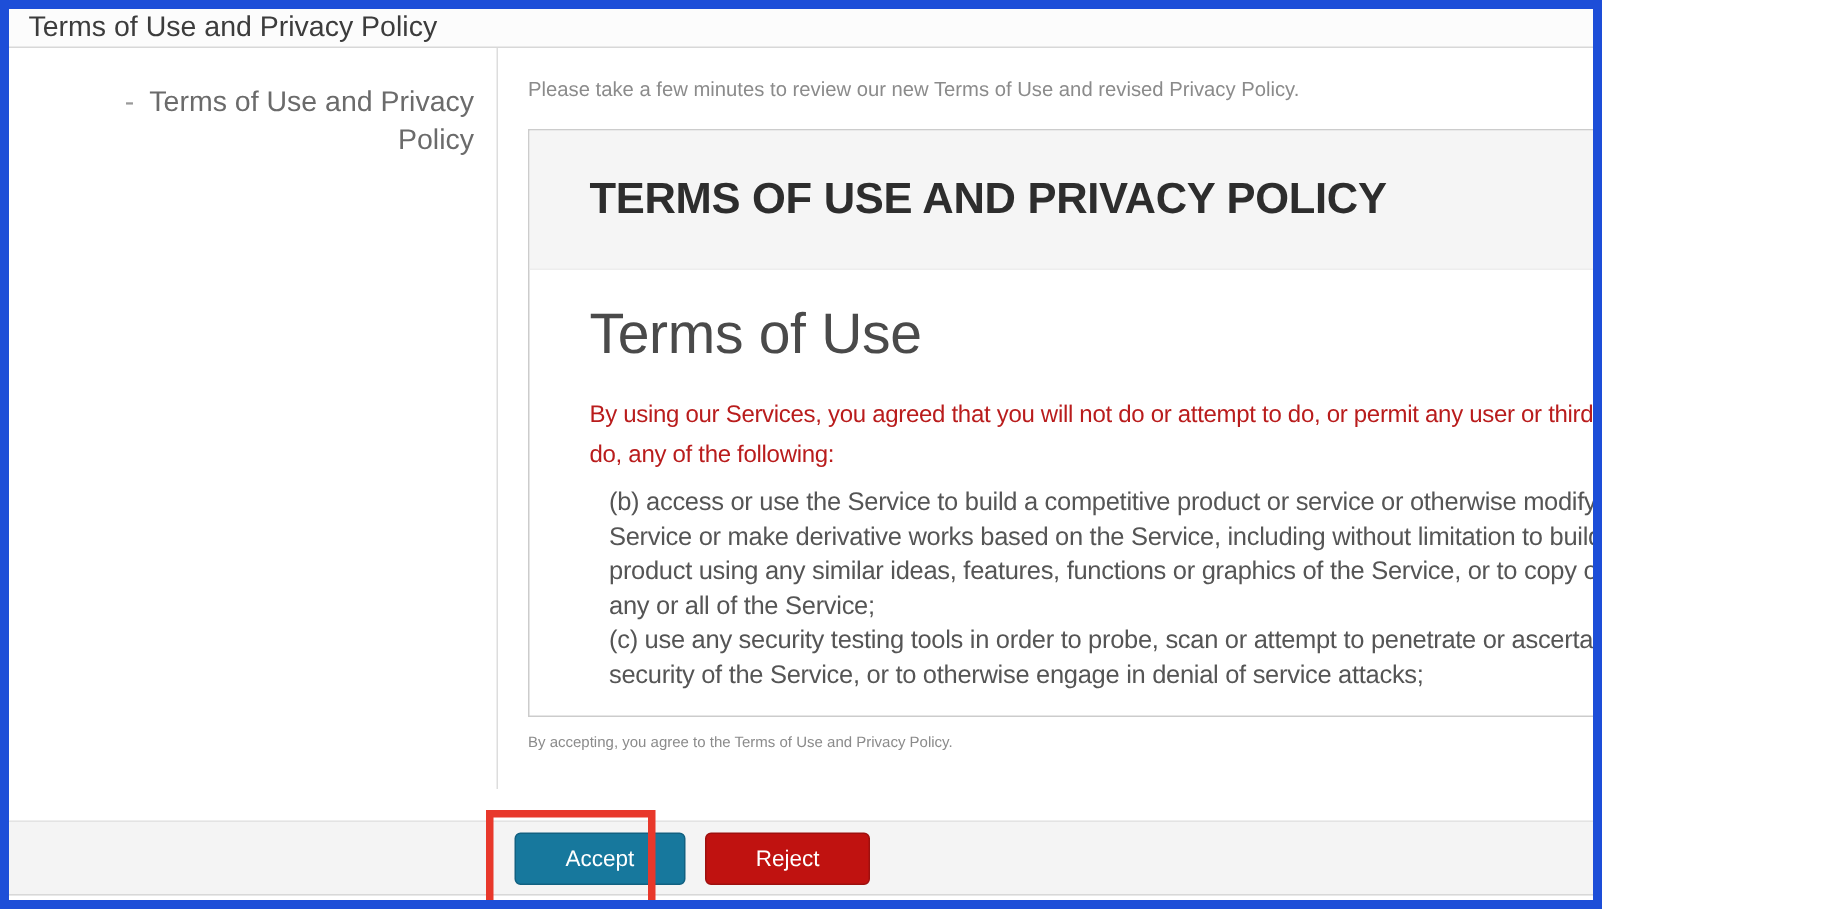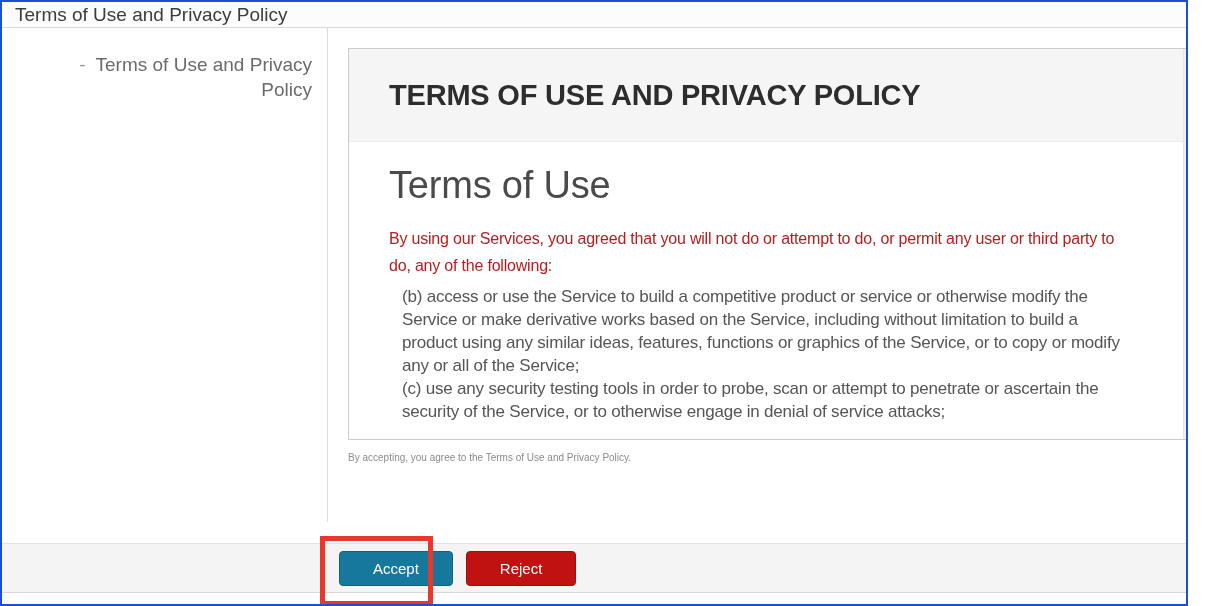--- a/index.html
+++ b/index.html
@@ -1,21 +1,21 @@
 <!DOCTYPE html>
 <html><head>
 <meta charset="utf-8">
 <style>
   * { margin:0; padding:0; box-sizing:border-box; }
   html,body { background:#fff; }
   body { font-family:"Liberation Sans", sans-serif; }
 
   .page {
-    position:relative; width:1188px; height:606px;
-    border:2px solid #1d4ed8; background:#fff; overflow:hidden;
+    position:relative; width:1068px; height:606px;
+    border:6px solid #1d4ed8; background:#fff; overflow:hidden;
   }
 
   
   .titlebar {
     height:26px; background:#fcfcfc; border-bottom:1px solid #d8d8d8;
     display:flex; align-items:center; padding-left:13px;
   }
   .titlebar-text { font-size:19px; color:#3c3c3c; white-space:nowrap; }
 
   
@@ -98,20 +98,21 @@
 
   <div class="body-row">
 
     <div class="sidebar">
       <div class="tree-item">
         <span class="tree-expander">-</span><span class="tree-label">Terms of Use and Privacy Policy</span>
       </div>
     </div>
 
     <div class="main">
+      <div class="intro">Please take a few minutes to review our new Terms of Use and revised Privacy Policy.</div>
 
       <div class="scrollbox">
         <div class="box-header">
           <span class="box-title">TERMS OF USE AND PRIVACY POLICY</span>
         </div>
         <div class="box-content">
           <div class="doc-h1">Terms of Use</div>
           <p class="doc-lead">By using our Services, you agreed that you will not do or attempt to do, or permit any user or third party to do, any of the following:</p>
           <p class="doc-clause">(b) access or use the Service to build a competitive product or service or otherwise modify the Service or make derivative works based on the Service, including without limitation to build a product using any similar ideas, features, functions or graphics of the Service, or to copy or modify any or all of the Service;</p>
           <p class="doc-clause">(c) use any security testing tools in order to probe, scan or attempt to penetrate or ascertain the security of the Service, or to otherwise engage in denial of service attacks;</p>

